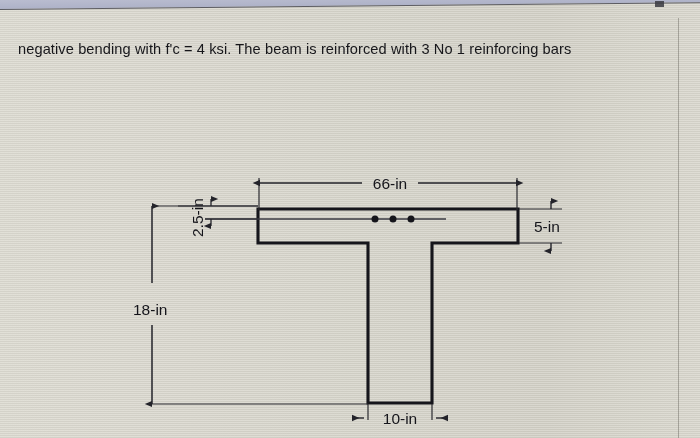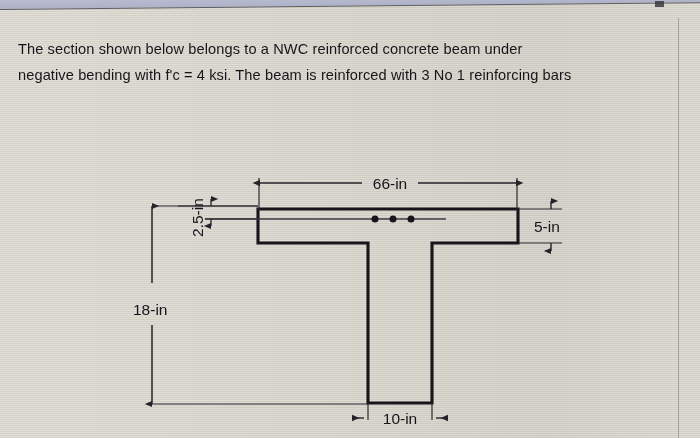--- a/index.html
+++ b/index.html
@@ -88,21 +88,20 @@
 </head>
 <body>
 
 <div id="page">
 
   <div id="top-band"></div>
   <div id="top-band-mark"></div>
   <div id="right-edge-line"></div>
 
   <div id="statement">
-    <div class="line">The section shown below belongs to a NWC reinforced concrete beam under</div>
     <div class="line">negative bending with f'c = 4 ksi. The beam is reinforced with 3 No 1 reinforcing bars</div>
   </div>
 
   <div id="figure">
     <svg width="700" height="438" viewBox="0 0 700 438" xmlns="http://www.w3.org/2000/svg">
       <defs>
         <marker id="arrow-out-l" markerWidth="9" markerHeight="9" refX="8" refY="4.5" orient="auto" markerUnits="userSpaceOnUse">
           <path d="M8,1.2 L0.6,4.5 L8,7.8 Z" fill="#23232a"></path>
         </marker>
         <marker id="arrow-out-r" markerWidth="9" markerHeight="9" refX="1" refY="4.5" orient="auto" markerUnits="userSpaceOnUse">

